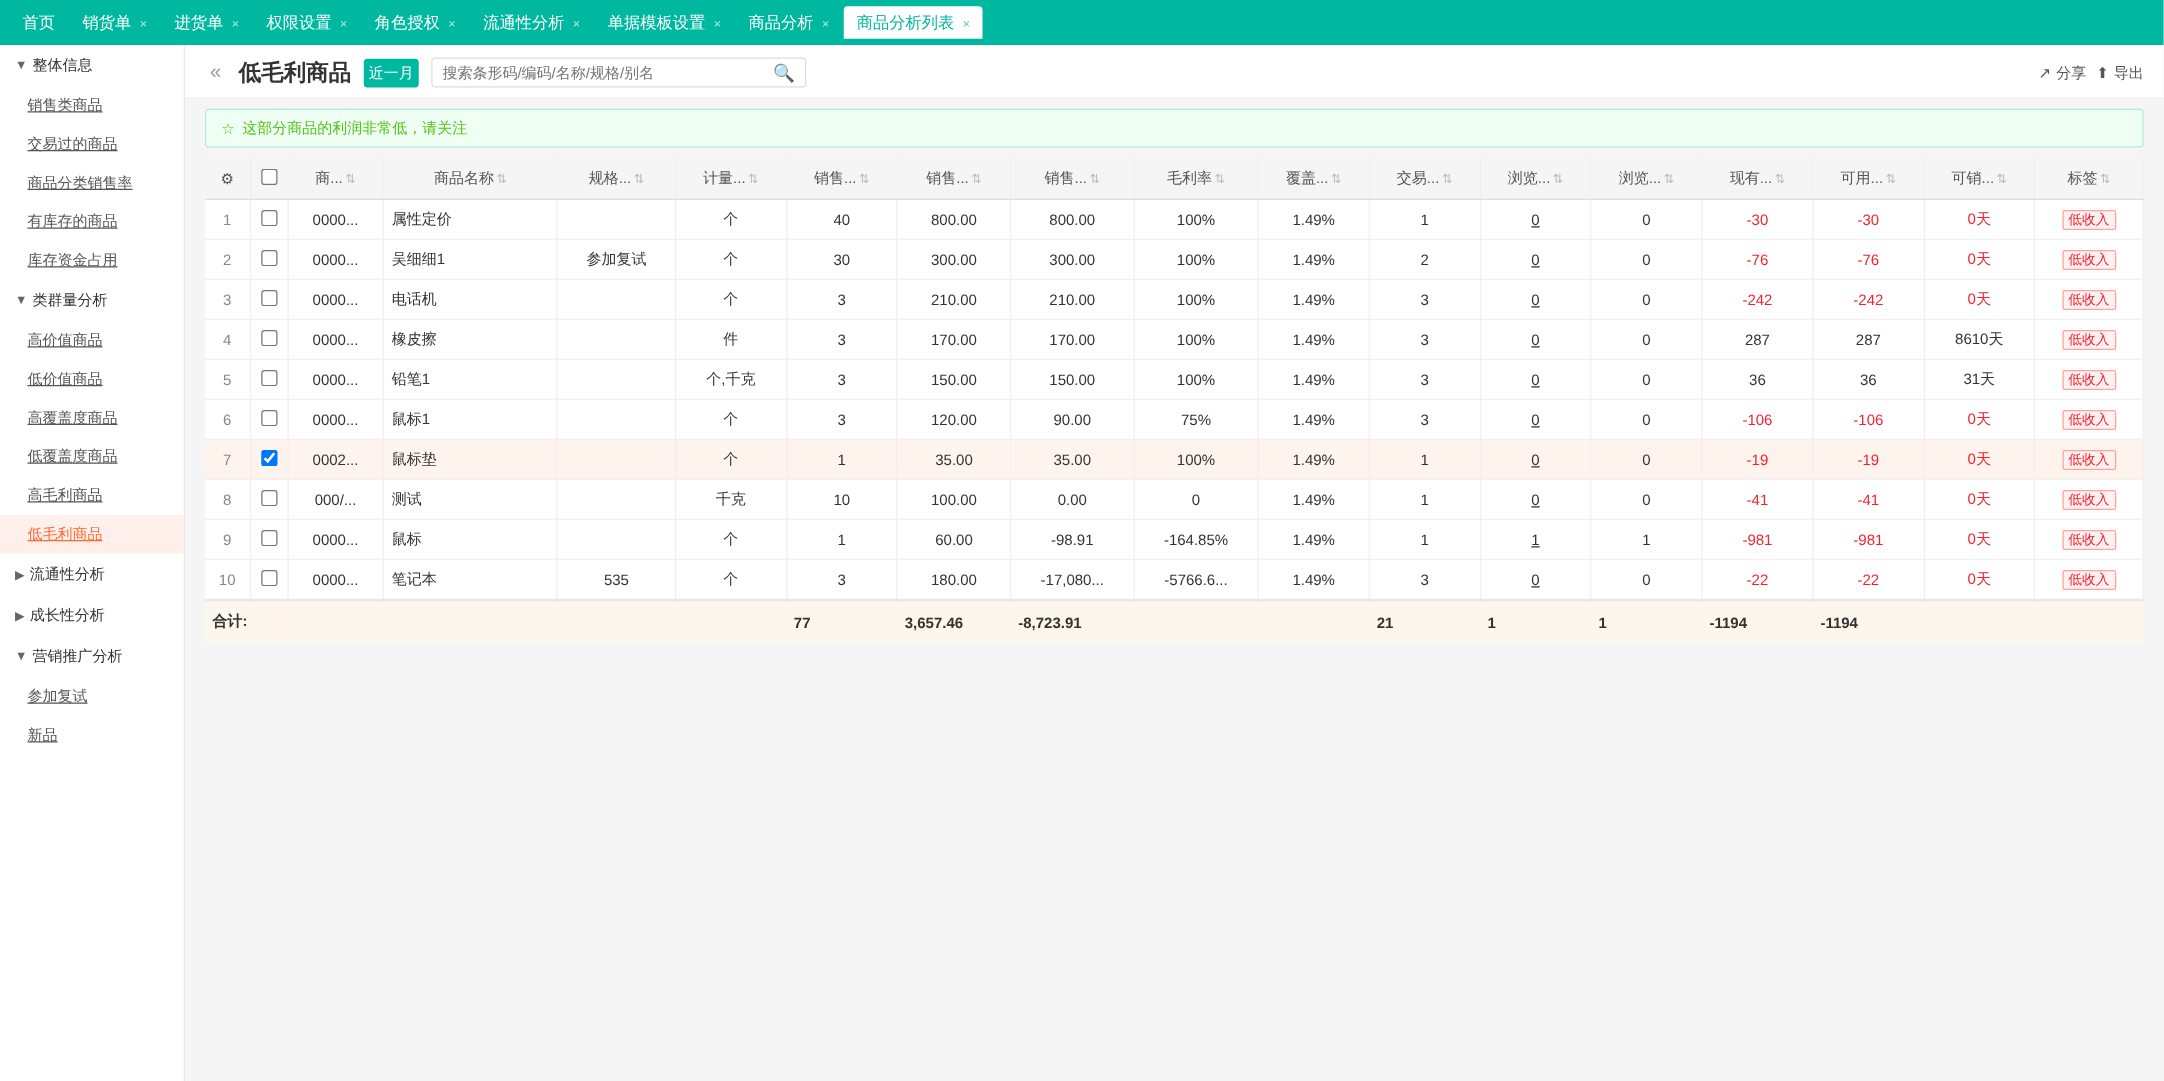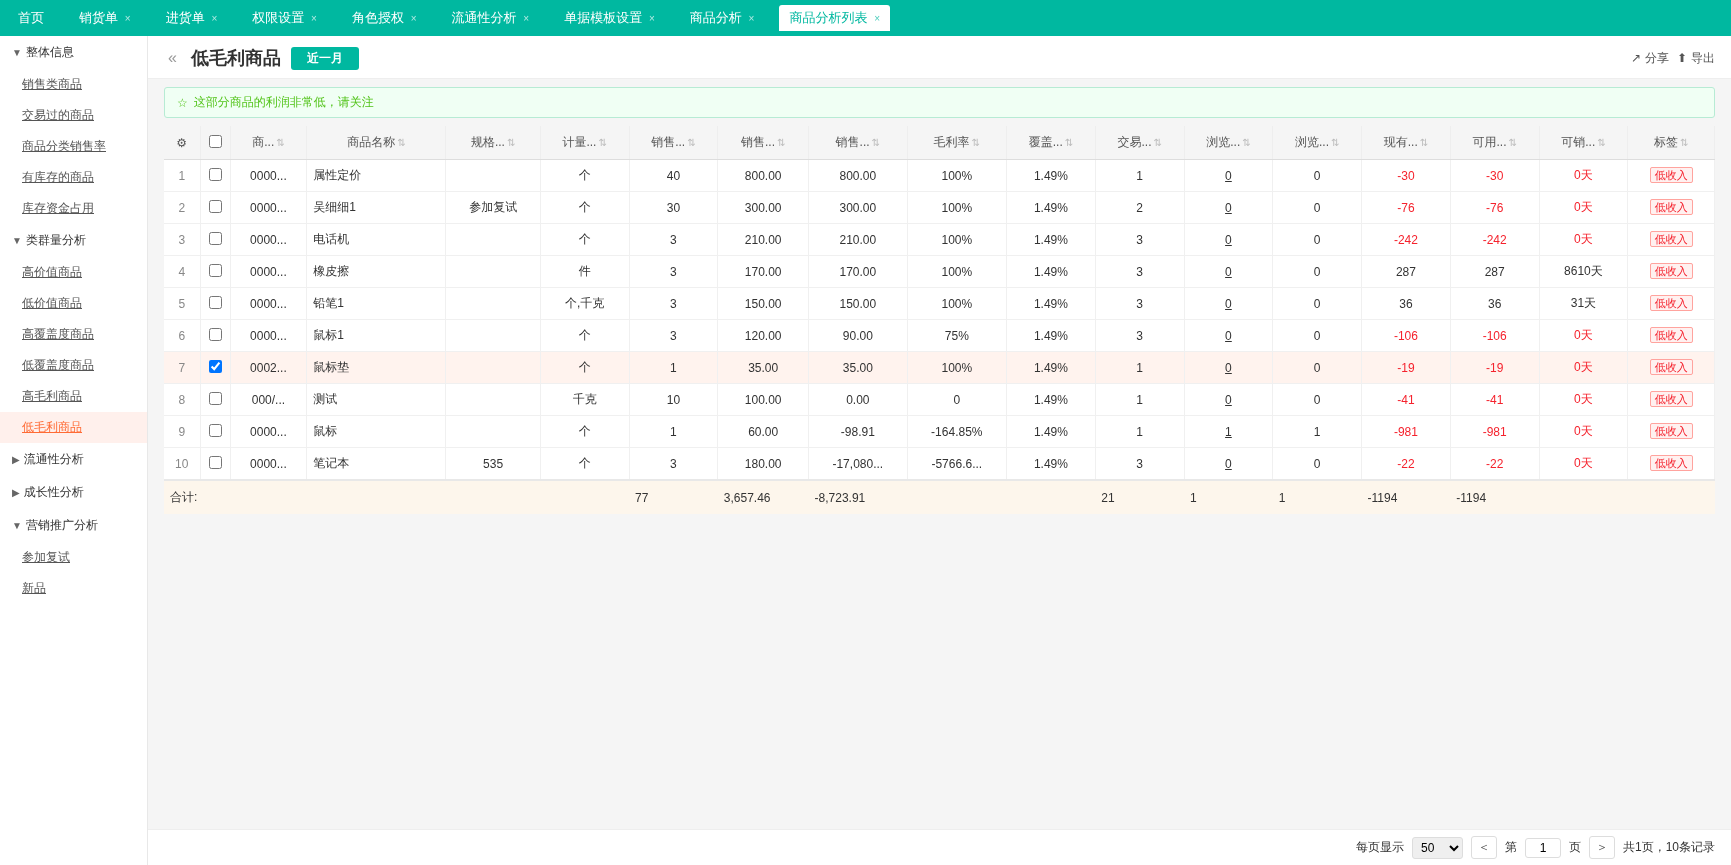--- a/index.html
+++ b/index.html
@@ -5,21 +5,21 @@
     * { margin: 0; padding: 0; box-sizing: border-box; }
     body { font-family: "Microsoft YaHei", "PingFang SC", Arial, sans-serif; font-size: 12px; background: #f5f5f5; color: #333; }
 
     
     .top-nav {
       background: #00b8a0;
       display: flex;
       align-items: center;
       height: 36px;
       padding: 0 8px;
-      gap: 15px;
+      gap: 2px;
     }
     .nav-item {
       color: #fff;
       padding: 4px 10px;
       cursor: pointer;
       border-radius: 3px;
       white-space: nowrap;
       font-size: 13px;
     }
     .nav-item.active { background: #fff; color: #00b8a0; border-radius: 3px 3px 0 0; }
@@ -79,24 +79,23 @@
     .page-title-text {
       font-size: 18px;
       font-weight: bold;
       color: #333;
     }
     .filter-btn {
       background: #00b8a0;
       color: #fff;
       border: none;
       border-radius: 3px;
-      padding: 3px 16px;
-      font-size: 12px;
-      cursor: pointer;
-      font-weight: bold;
+      padding: 3px 4px;
+      font-size: 12px;
+      cursor: pointer;
     }
     .search-box {
       display: flex;
       align-items: center;
       border: 1px solid #ddd;
       border-radius: 3px;
       padding: 3px 8px;
       background: #fff;
       flex: 1;
       max-width: 300px;
@@ -188,21 +187,21 @@
     .link-underline { text-decoration: underline; cursor: pointer; color: #333; }
     .row-num { color: #888; }
 
     
     .footer-sum {
       background: #fdf6ec;
       border-top: 2px solid #e8e8e8;
     }
     .footer-sum td {
       padding: 8px 6px;
-      font-weight: normal;
+      font-weight: bold;
       background: #fdf6ec;
     }
 
     
     .bottom-bar {
       display: flex;
       align-items: center;
       justify-content: flex-end;
       padding: 6px 16px;
       background: #fff;
@@ -313,20 +312,24 @@
     <div class="sidebar-item">参加复试</div>
     <div class="sidebar-item">新品</div>
   </aside>
 
   <div class="content-area">
 
     <div class="content-header">
       <span class="collapse-btn">«</span>
       <span class="page-title-text">低毛利商品</span>
       <button class="filter-btn">近一月</button>
+      <div class="search-box">
+        <input type="text" placeholder="搜索条形码/编码/名称/规格/别名" style="">
+        <span class="search-icon">🔍</span>
+      </div>
       <div class="action-btns">
         <button class="btn-share">
           <span>↗</span>
           <span>分享</span>
         </button>
         <button class="btn-export">
           <span>⬆</span>
           <span>导出</span>
         </button>
       </div>
@@ -581,28 +584,14 @@
             <td>1</td>
             <td>-1194</td>
             <td>-1194</td>
             <td></td>
             <td></td>
           </tr>
         </tfoot>
       </table>
     </div>
 
-    <div class="bottom-bar">
-      <span>每页显示</span>
-      <select class="page-size-select">
-        <option>50</option>
-        <option>100</option>
-        <option>200</option>
-      </select>
-      <button class="page-nav-btn">＜</button>
-      <span>第</span>
-      <input class="page-input" type="text" value="1" style="">
-      <span>页</span>
-      <button class="page-nav-btn">＞</button>
-      <span>共1页，10条记录</span>
-    </div>
   </div>
 </div>
 
 </body></html>

